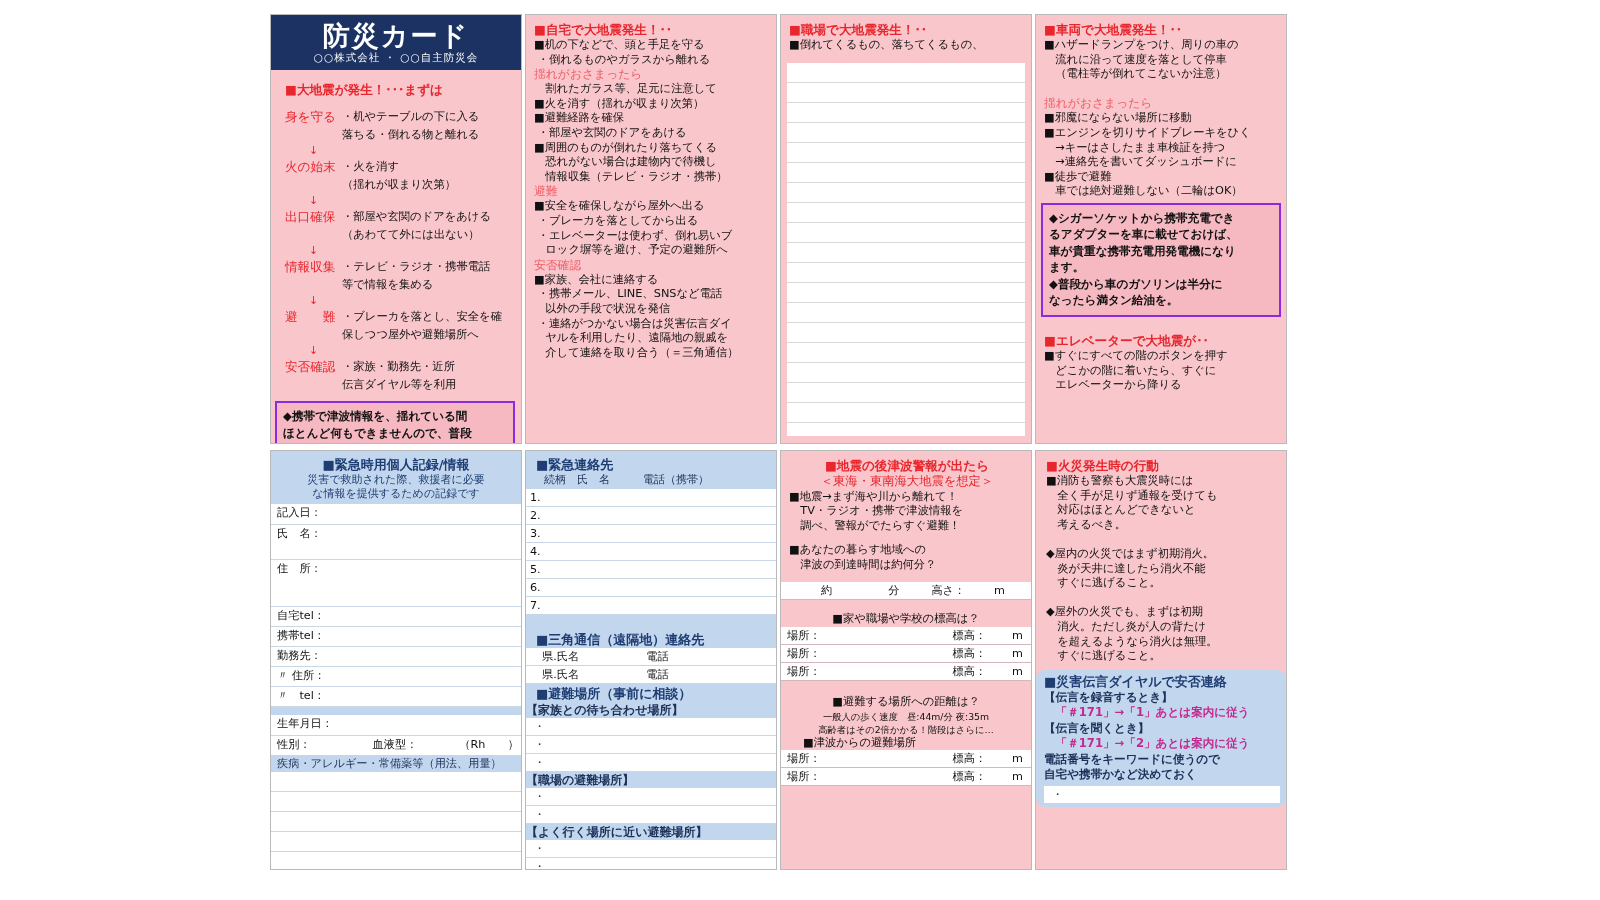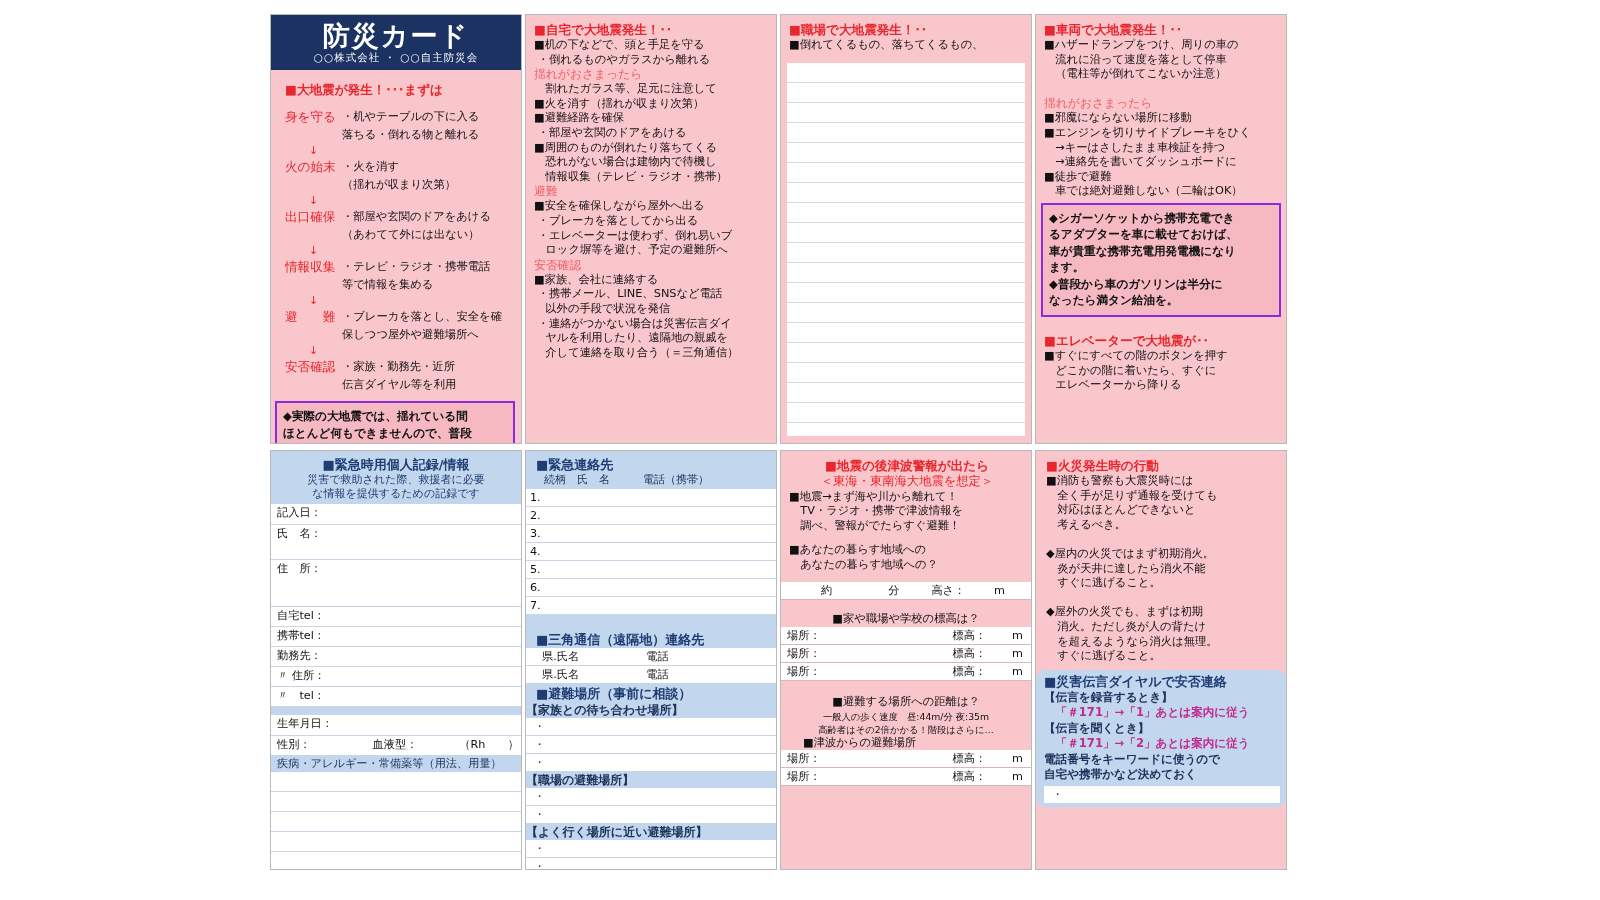--- a/index.html
+++ b/index.html
@@ -150,21 +150,21 @@
               <td class="fl">安否確認</td>
               <td>
                 <div class="fr">・家族・勤務先・近所</div>
                 <div class="fr">伝言ダイヤル等を利用</div>
               </td>
             </tr>
           </tbody>
       </table>
     </div>
     <div class="callout" id="p1-callout">
-        <div class="ln">◆実際の大地震では、揺れている間</div>
+        <div class="ln">◆携帯で津波情報を、揺れている間</div>
         <div class="ln">ほとんど何もできませんので、普段</div>
         <div class="ln">からの家具固定・ガラス飛散防止な</div>
       </div>
   </div>
 
   <div class="panel pink" id="p2">
     <div style="padding:7px 6px 0 8px;">
       <div class="hd">■自宅で大地震発生！･･</div>
       <div id="p2-lines">
           <div class="blk">■机の下などで、頭と手足を守る</div>
@@ -339,21 +339,21 @@
       <div class="hd2 ctr">＜東海・東南海大地震を想定＞</div>
       <div id="p7-lines">
           <div class="blk">■地震→まず海や川から離れて！</div>
           <div class="blk">　TV・ラジオ・携帯で津波情報を</div>
           <div class="blk">　調べ、警報がでたらすぐ避難！</div>
         </div>
     </div>
     <div id="p7-body">
         <div style="height: 10px;"></div>
         <div class="blk" style="padding-left: 8px;">■あなたの暮らす地域への</div>
-        <div class="blk" style="padding-left: 8px;">　あなたの暮らす地域への？</div>
+        <div class="blk" style="padding-left: 8px;">　津波の到達時間は約何分？</div>
         <div style="height: 10px;"></div>
         <div class="prow">
           <div class="a" style="padding-left: 40px;">約</div>
           <div class="a" style="padding-left: 56px;">分</div>
           <div class="a" style="padding-left: 32px;">高さ：</div>
           <div class="b" style="padding-right: 26px;">m</div>
         </div>
         <div style="height: 12px;"></div>
         <div class="blk" style="text-align: center;">■家や職場や学校の標高は？</div>
         <div class="prow">

